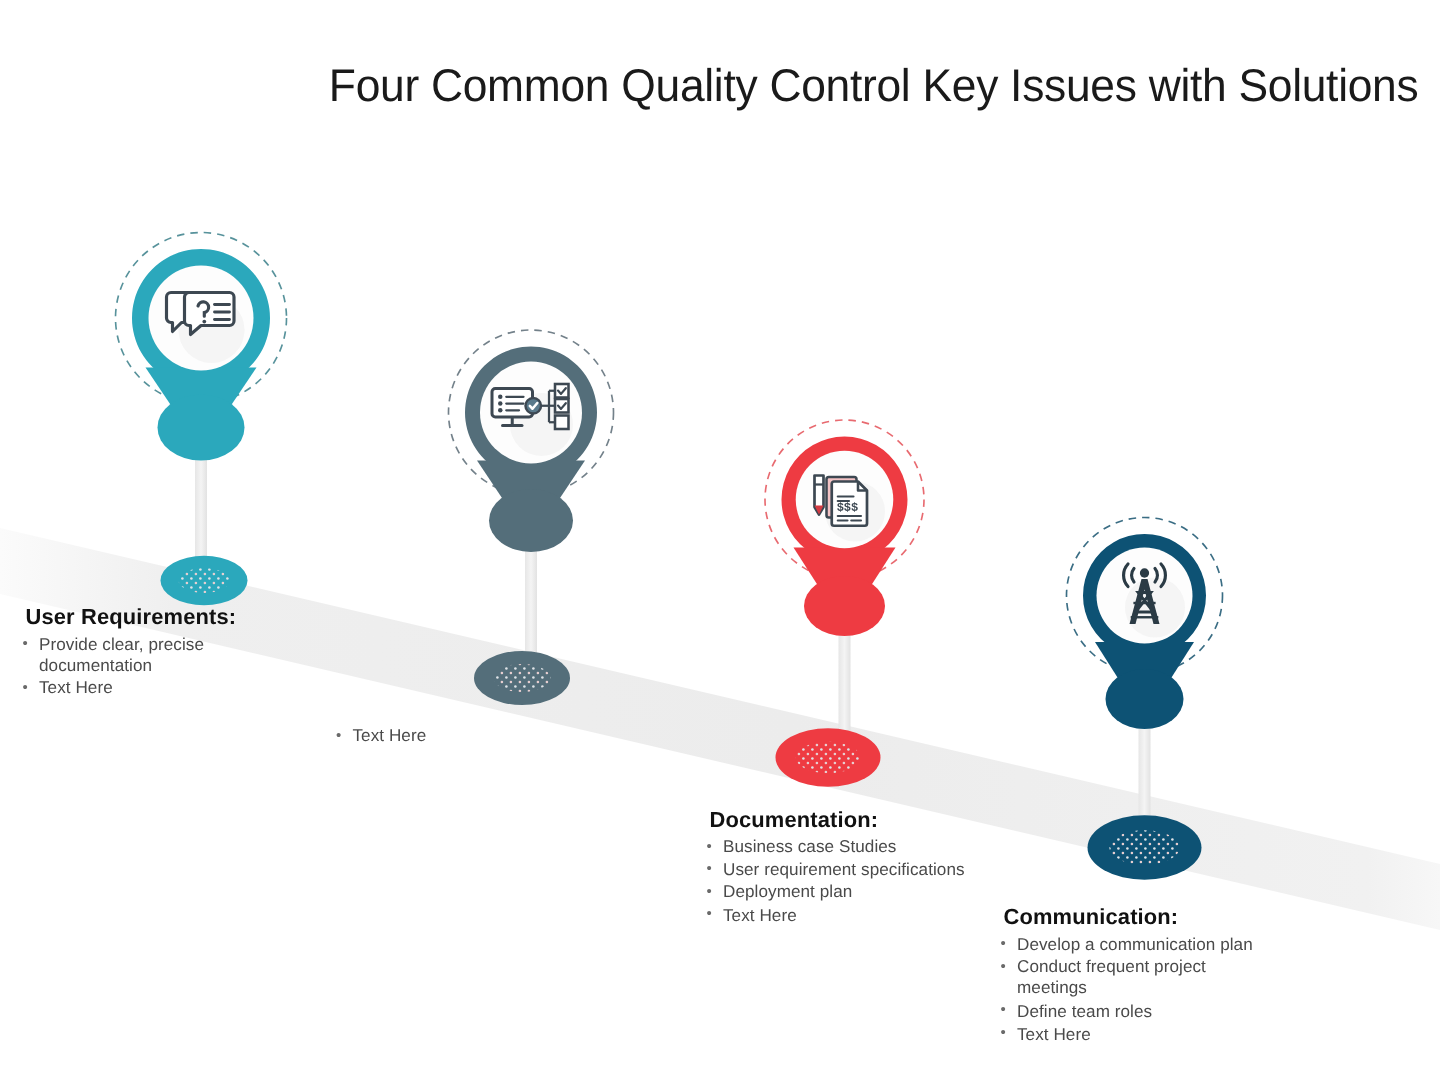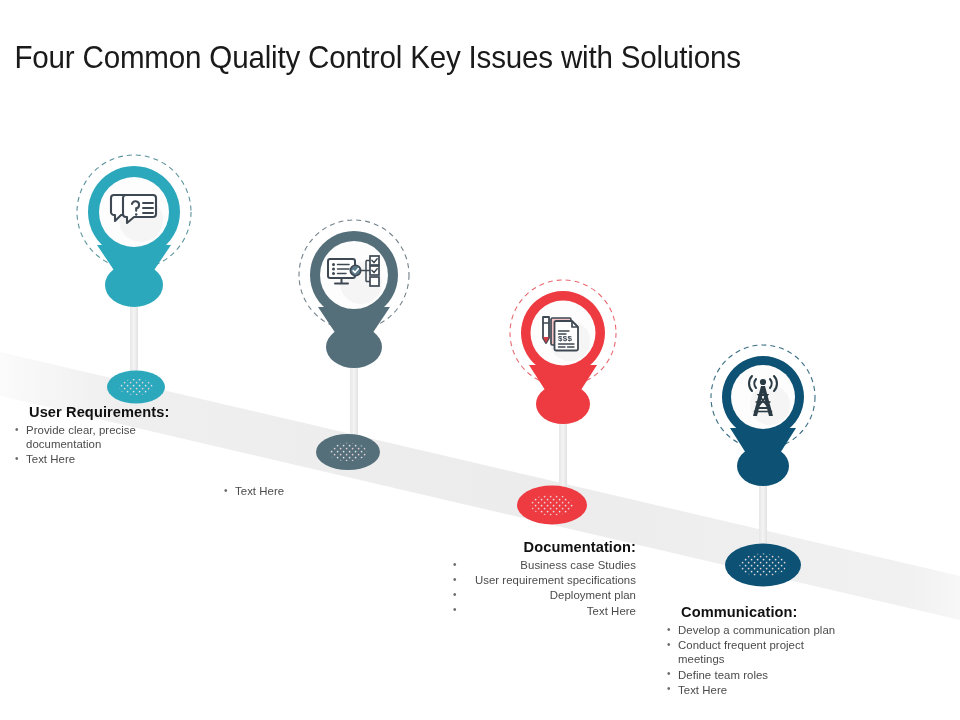--- a/index.html
+++ b/index.html
@@ -22,21 +22,21 @@
     inset: 0;
     background: #ffffff;
   }
 
   
   #header {
     position: absolute;
     top: 40px;
     left: 0;
     width: 960px;
-    text-align: left;
+    text-align: right;
   }
   #title {
     font-size: 30.5px;
     font-weight: 400;
     color: #1a1a1a;
     letter-spacing: -0.2px;
     line-height: 1.15;
     white-space: nowrap;
     font-stretch: condensed;
     transform: scaleX(0.97);
@@ -68,21 +68,21 @@
 
   
   .text-block {
     position: absolute;
   }
   .block-heading {
     font-size: 14.6px;
     font-weight: 700;
     color: #111111;
     letter-spacing: 0.1px;
-    margin: 0 0 3px 16px;
+    margin: 0 0 3px 4px;
     white-space: nowrap;
   }
   .bullet-list {
     list-style: none;
     margin: 0;
     padding: 0;
   }
   .bullet-item {
     position: relative;
     padding-left: 13px;
@@ -97,21 +97,21 @@
     position: absolute;
     left: 2px;
     top: -0.5px;
     font-size: 10px;
     color: #6a6a6a;
   }
 
   
   #block-0 { left: 13px;  top: 404px; width: 190px; }
   #block-1 { left: 222px; top: 484px; width: 190px; }
-  #block-2 { left: 451px; top: 539px; width: 185px; text-align: right; }
+  #block-2 { left: 469px; top: 539px; width: 185px; }
   #block-3 { left: 665px; top: 604px; width: 185px; }
 </style>
 </head>
 <body>
 
 <div id="slide">
 
   <div id="header">
     <div id="title">Four Common Quality Control Key Issues with Solutions</div>
   </div>

